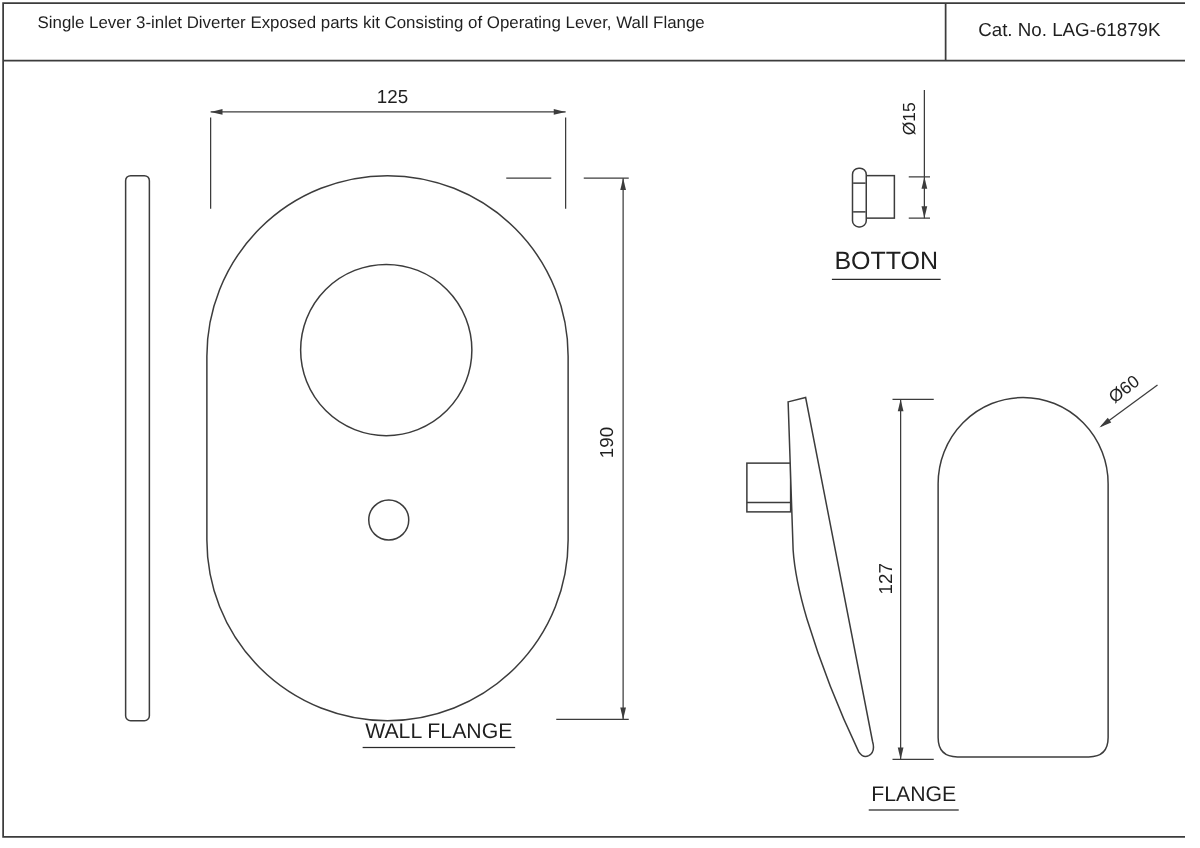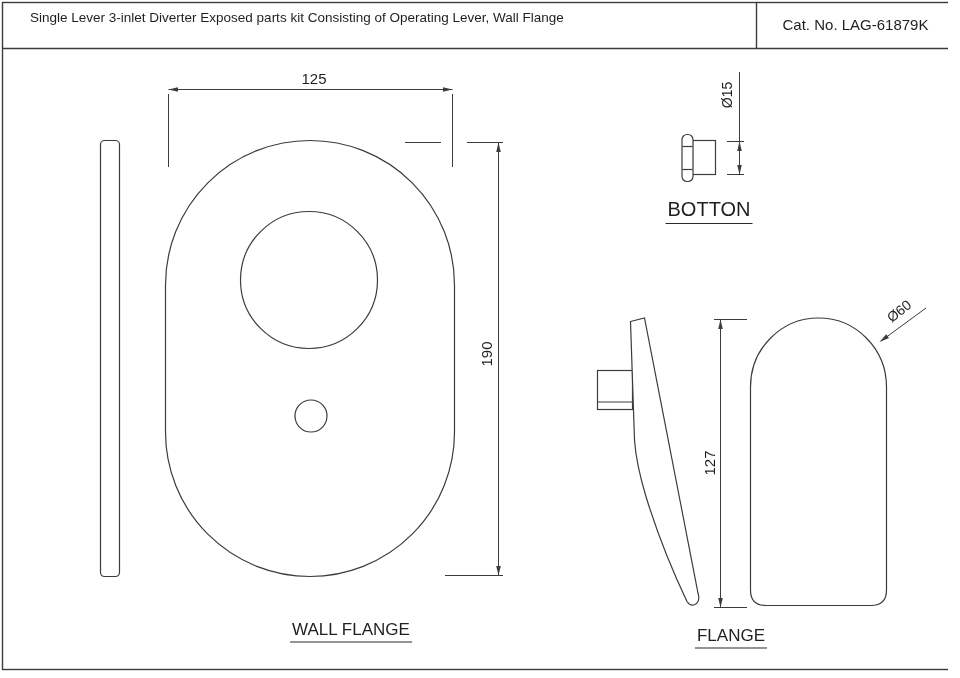--- a/index.html
+++ b/index.html
@@ -26,21 +26,21 @@
     transform:translate(-50%,-50%);
     border-bottom:1.5px solid #2a2a2a;
     padding:0 2px 2px 2px;
   }
   .part-label.mid{font-size:20px;}
   .d125{left:314px;top:78px;}
   .d190{left:486px;top:354px;}
   .d15{left:727px;top:95px;}
   .d127{left:709px;top:463px;}
   .d60{left:899px;top:311px;}
-  .lbl-wallflange{left:351px;top:631px;}
+  .lbl-wallflange{left:351px;top:587px;}
   .lbl-botton{left:709px;top:211px;}
   .lbl-handle{left:731px;top:637px;}
 </style>
 </head>
 <body>
 
 <div class="page">
 
   <svg width="960" height="678" viewBox="0 0 960 678">
     <g stroke="#3c3c3c" fill="none" stroke-width="1.2">

